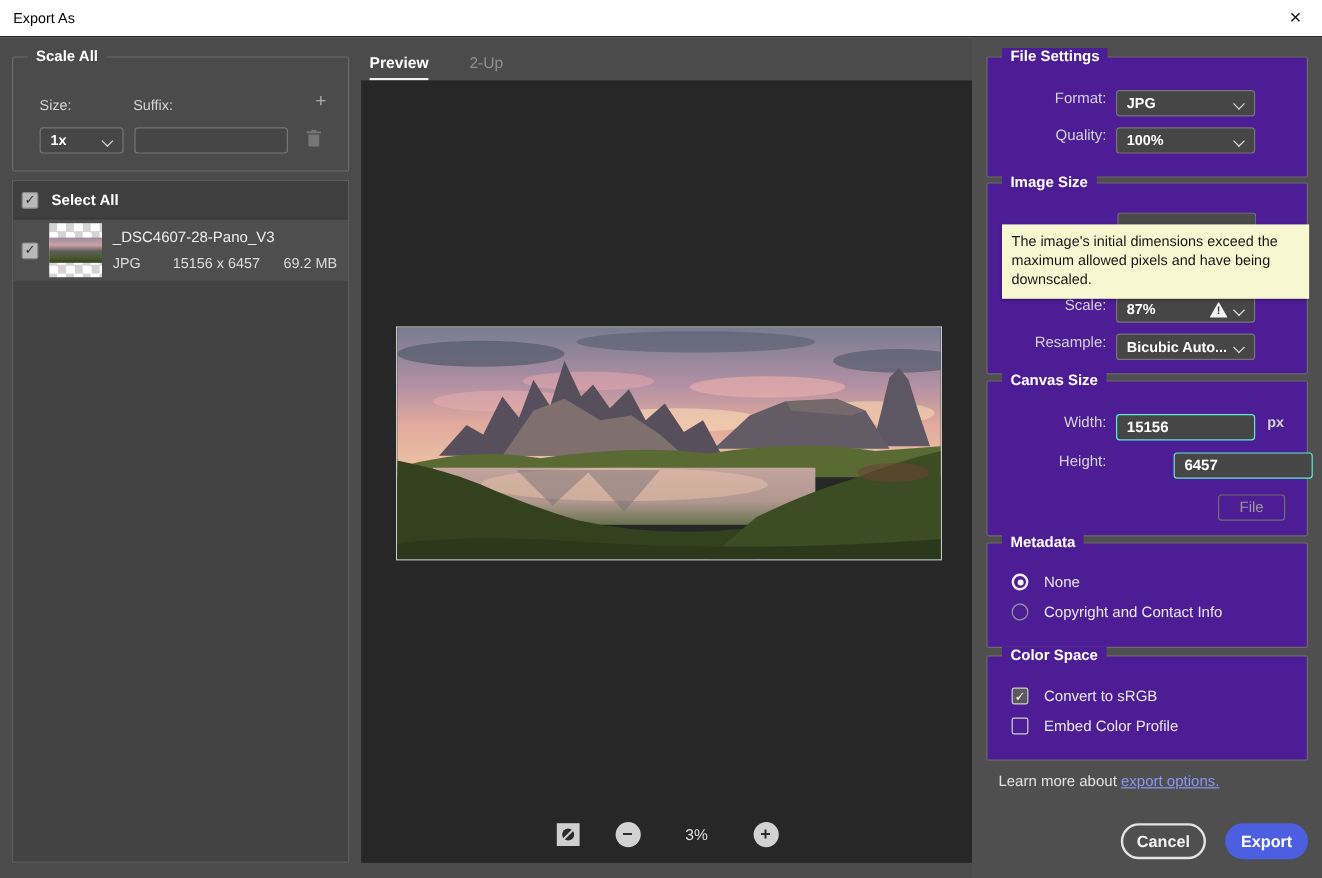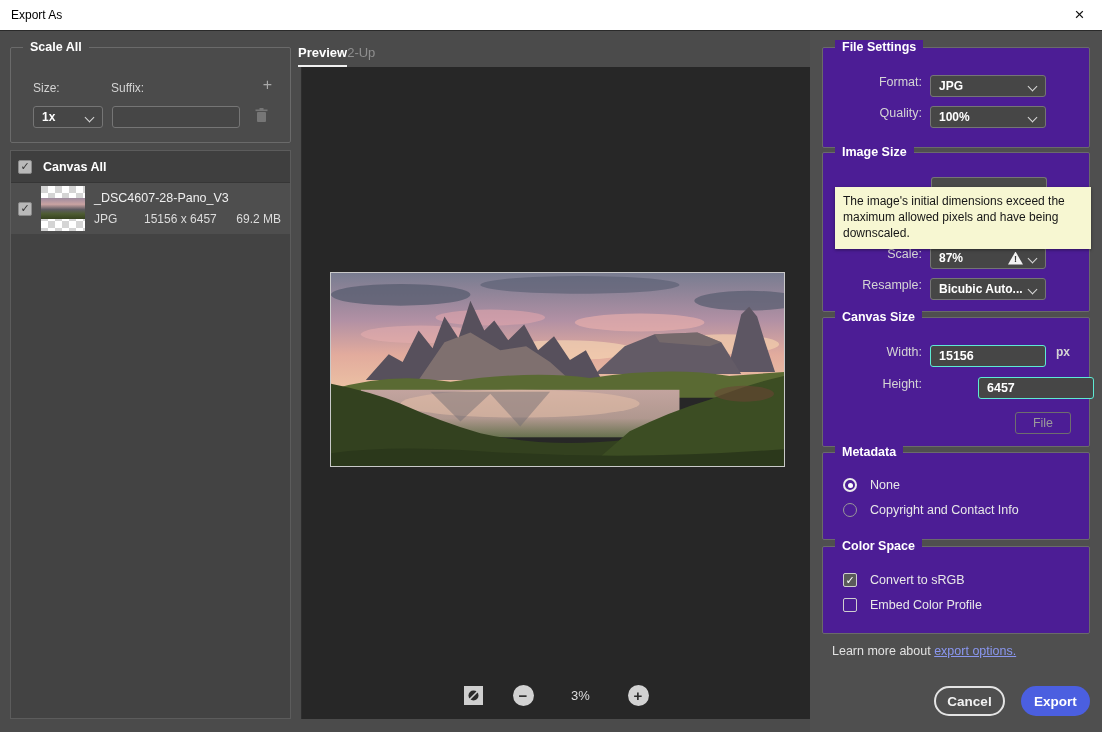--- a/index.html
+++ b/index.html
@@ -47,21 +47,21 @@
   .thumb{width:44px;height:45px;margin-left:9px;flex:none;position:relative;
     background:
       repeating-conic-gradient(#ffffff 0% 25%, #d4d4d4 0% 50%) 0 0/14px 14px;}
   .thumb .strip{position:absolute;left:0;top:12px;width:100%;height:21px;
     background:linear-gradient(#9d8a9d 0%,#caa3a2 30%,#5d5a60 55%,#4e5c33 75%,#36421f 100%);}
   .file-meta{margin-left:9px;flex:1;padding-right:9px;}
   .file-name{color:#efefef;font-size:12.5px;margin-bottom:7px;}
   .file-sub{display:flex;color:#dcdcdc;font-size:12px;}
   .file-sub .fmt{width:50px;} .file-sub .dim{flex:1;} .file-sub .sz{text-align:right;}
   
-  .tabs{position:absolute;left:298px;top:45px;display:flex;justify-content:center;}
+  .tabs{position:absolute;left:308px;top:45px;display:flex;gap:34px;justify-content:center;}
   .tab{font-size:13px;padding-bottom:5px;color:#8f8f8f;}
   .tab.active{color:#fff;font-weight:bold;border-bottom:2px solid #f0f0f0;}
   .preview-area{position:absolute;left:301px;top:67px;width:509px;height:652px;
     background:#272727;border-left:1px solid #2e2e2e;}
   .pano{position:absolute;left:28px;top:205px;width:455px;height:195px;border:1px solid #c9c9c9;}
   .pano svg{display:block;width:100%;height:100%;}
   .zoombar{position:absolute;left:0;bottom:13px;width:100%;display:flex;align-items:center;justify-content:center;gap:30px;}
   .fit-btn{width:19px;height:19px;background:#cfcfcf;display:flex;align-items:center;justify-content:center;}
   .circle-btn{width:21px;height:21px;border-radius:50%;background:#d2d2d2;color:#2b2b2b;
     display:flex;align-items:center;justify-content:center;font-size:15px;font-weight:bold;line-height:1;}
@@ -136,21 +136,21 @@
         <rect x="0.5" y="1.5" width="12" height="1.6" fill="#9a9a9a"></rect>
         <rect x="4.5" y="0" width="4" height="2" fill="#9a9a9a"></rect>
       </svg>
     </span>
   </div>
 </div>
 
 <div class="listbox">
   <div class="selectall-row">
     <span class="cb">✓</span>
-    <span class="lbl">Canvas All</span>
+    <span class="lbl">Select All</span>
   </div>
   <div class="file-row">
     <span class="cb">✓</span>
     <div class="thumb">
       <div class="strip"></div>
     </div>
     <div class="file-meta">
       <div class="file-name">_DSC4607-28-Pano_V3</div>
       <div class="file-sub">
         <span class="fmt">JPG</span>

